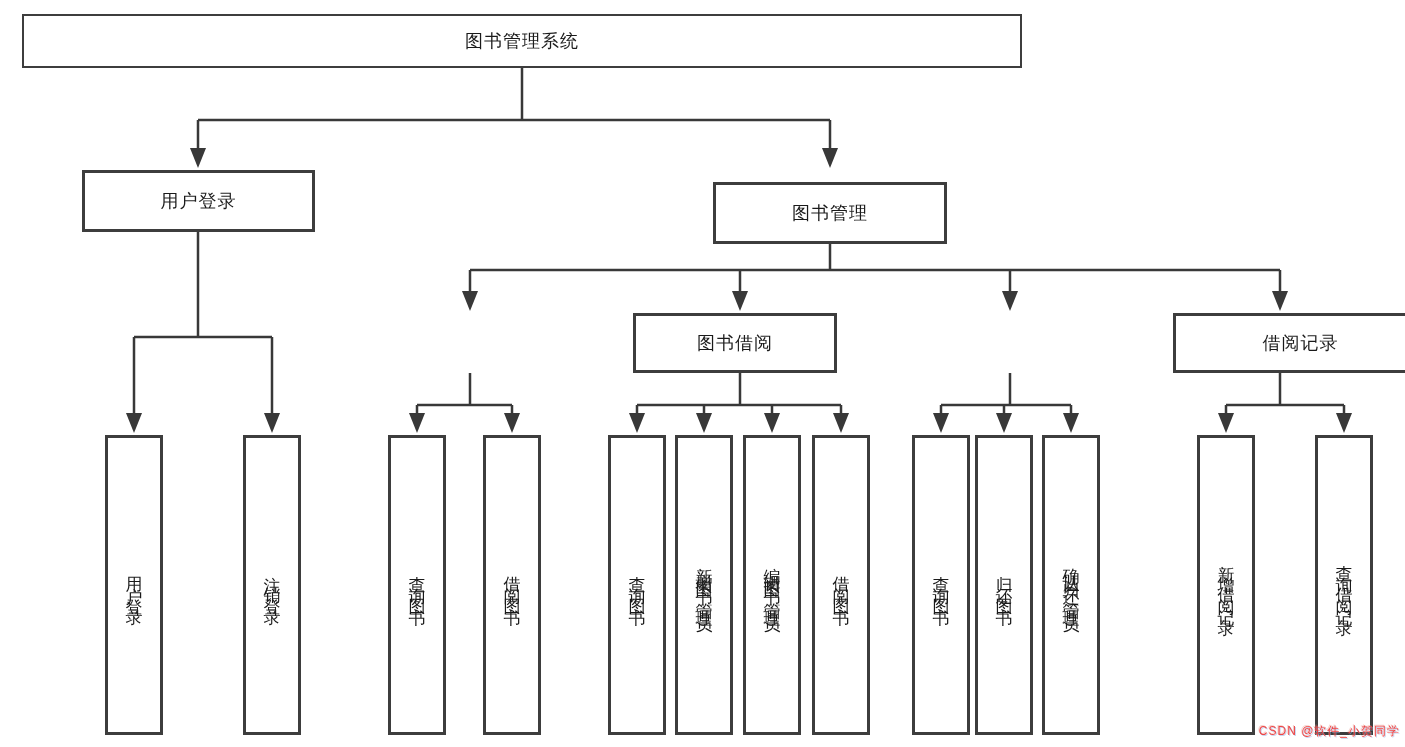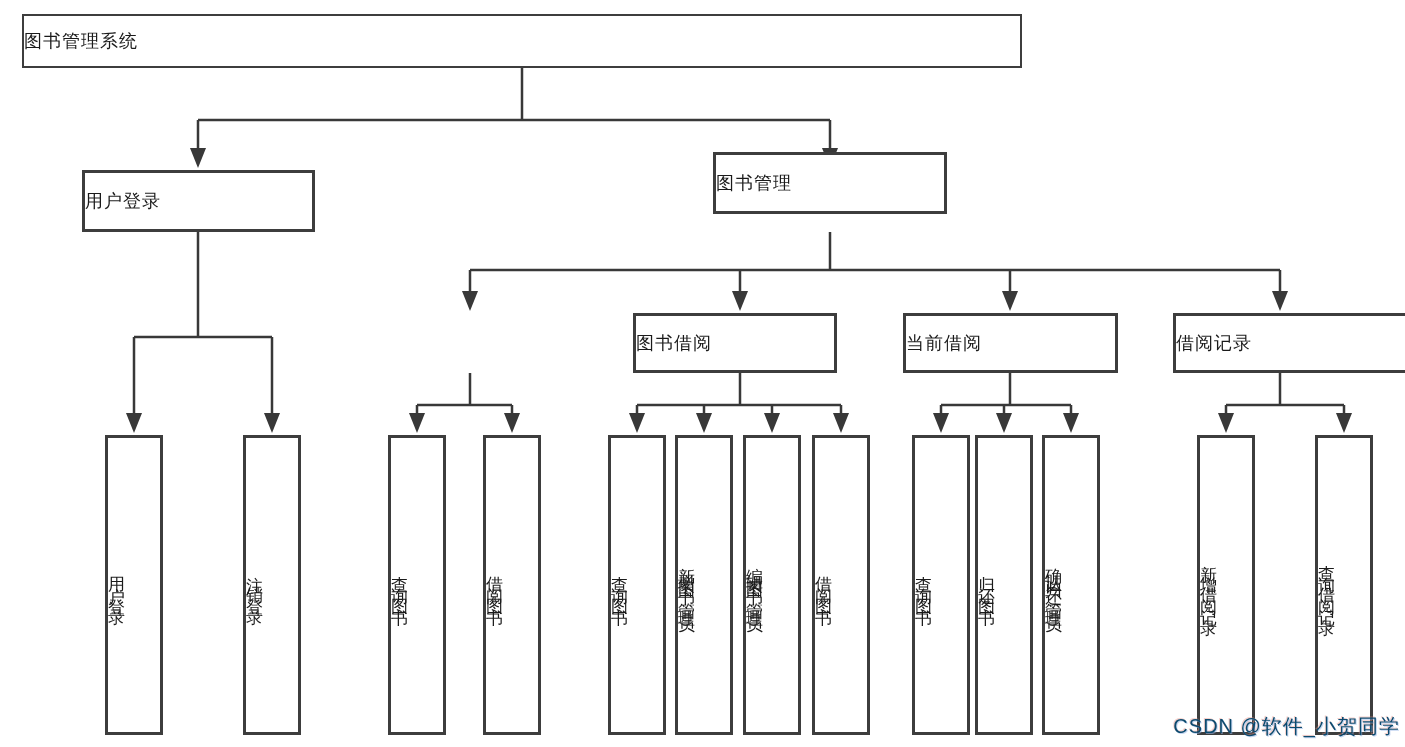--- a/index.html
+++ b/index.html
@@ -3,31 +3,31 @@
 <meta charset="utf-8">
 <style>
   html,body{margin:0;padding:0;background:#ffffff;}
   .canvas{
     position:relative;width:1405px;height:747px;background:#ffffff;overflow:hidden;
     font-family:"Liberation Sans","DejaVu Sans",sans-serif;color:#1a1a1a;
   }
   .connectors{position:absolute;left:0;top:0;width:1405px;height:747px;pointer-events:none;}
   .node{
     position:absolute;background:#ffffff;border:3px solid #3d3d3d;
-    display:flex;align-items:center;justify-content:flex-start;box-sizing:border-box;
+    display:flex;align-items:center;justify-content:center;box-sizing:border-box;
   }
   .node.root{border-width:2.5px;}
   .node span{font-size:18px;letter-spacing:1px;white-space:nowrap;}
   .node.v span{
     writing-mode:vertical-rl;text-orientation:mixed;
     font-size:17px;letter-spacing:11px;line-height:1;white-space:normal;
   }
   .watermark{
-    position:absolute;right:5px;bottom:7px;font-size:20px;letter-spacing:1px;
-    color:#0c4a6e;
+    position:absolute;right:5px;bottom:7px;font-size:12px;letter-spacing:1px;
+    color:#ef4444;
     text-shadow:1px 1px 0 rgba(150,180,230,0.55), -1px -1px 0 rgba(235,150,140,0.45);
   }
 </style>
 </head>
 <body>
 
 <div class="canvas">
 
   <svg class="connectors" viewBox="0 0 1405 747" xmlns="http://www.w3.org/2000/svg">
     <g stroke="#383838" stroke-width="2.5" fill="none">
@@ -74,29 +74,26 @@
     </g>
   </svg>
 
   <div class="node root" style="left:22px;top:14px;width:1000px;height:54px">
     <span>图书管理系统</span>
   </div>
 
   <div class="node" style="left:82px;top:170px;width:233px;height:62px">
     <span>用户登录</span>
   </div>
-  <div class="node" style="left:713px;top:152px;width:234px;height:62px">
+  <div class="node" style="left:713px;top:182px;width:234px;height:62px">
     <span>图书管理</span>
   </div>
 
   <div class="node" style="left:633px;top:313px;width:204px;height:60px">
     <span>图书借阅</span>
-  </div>
-  <div class="node" style="left:903px;top:313px;width:215px;height:60px">
-    <span>当前借阅</span>
   </div>
   <div class="node" style="left:1173px;top:313px;width:255px;height:60px">
     <span>借阅记录</span>
   </div>
 
   <div class="node v" style="left:105px;top:435px;width:58px;height:300px">
     <span>用户登录</span>
   </div>
   <div class="node v" style="left:243px;top:435px;width:58px;height:300px">
     <span>注销登录</span>

